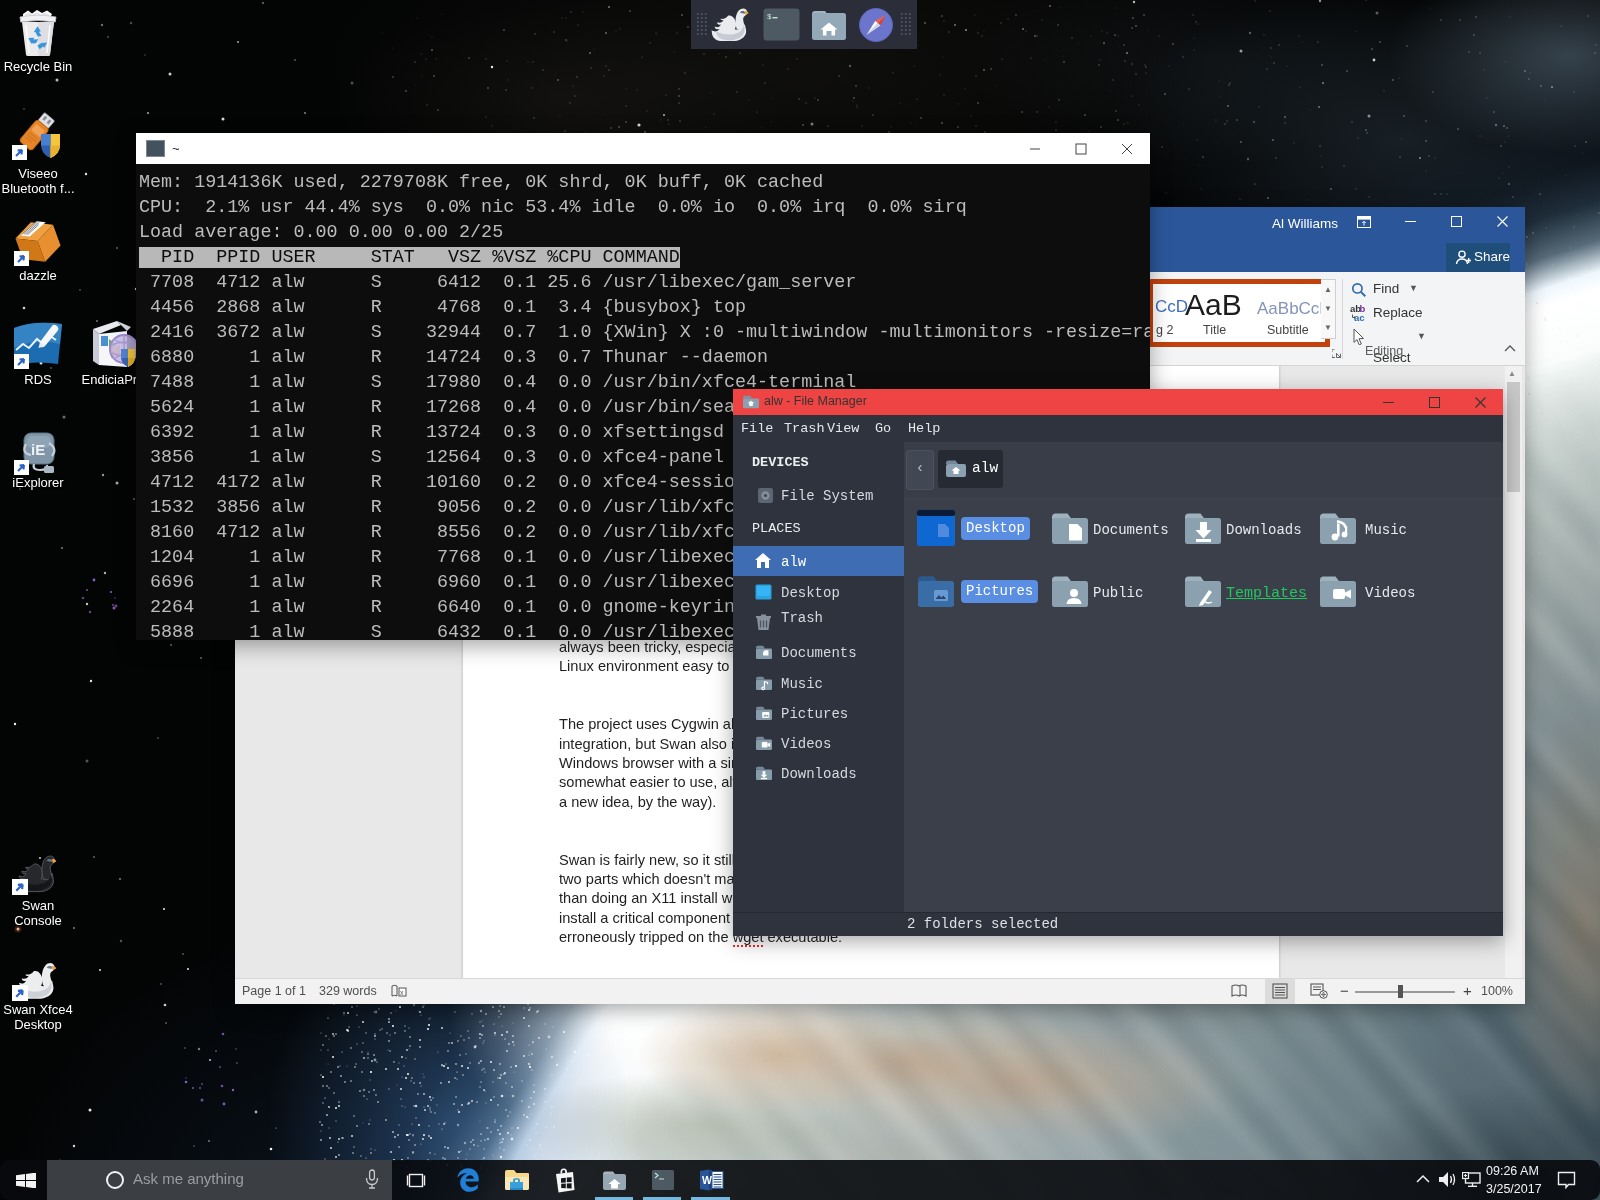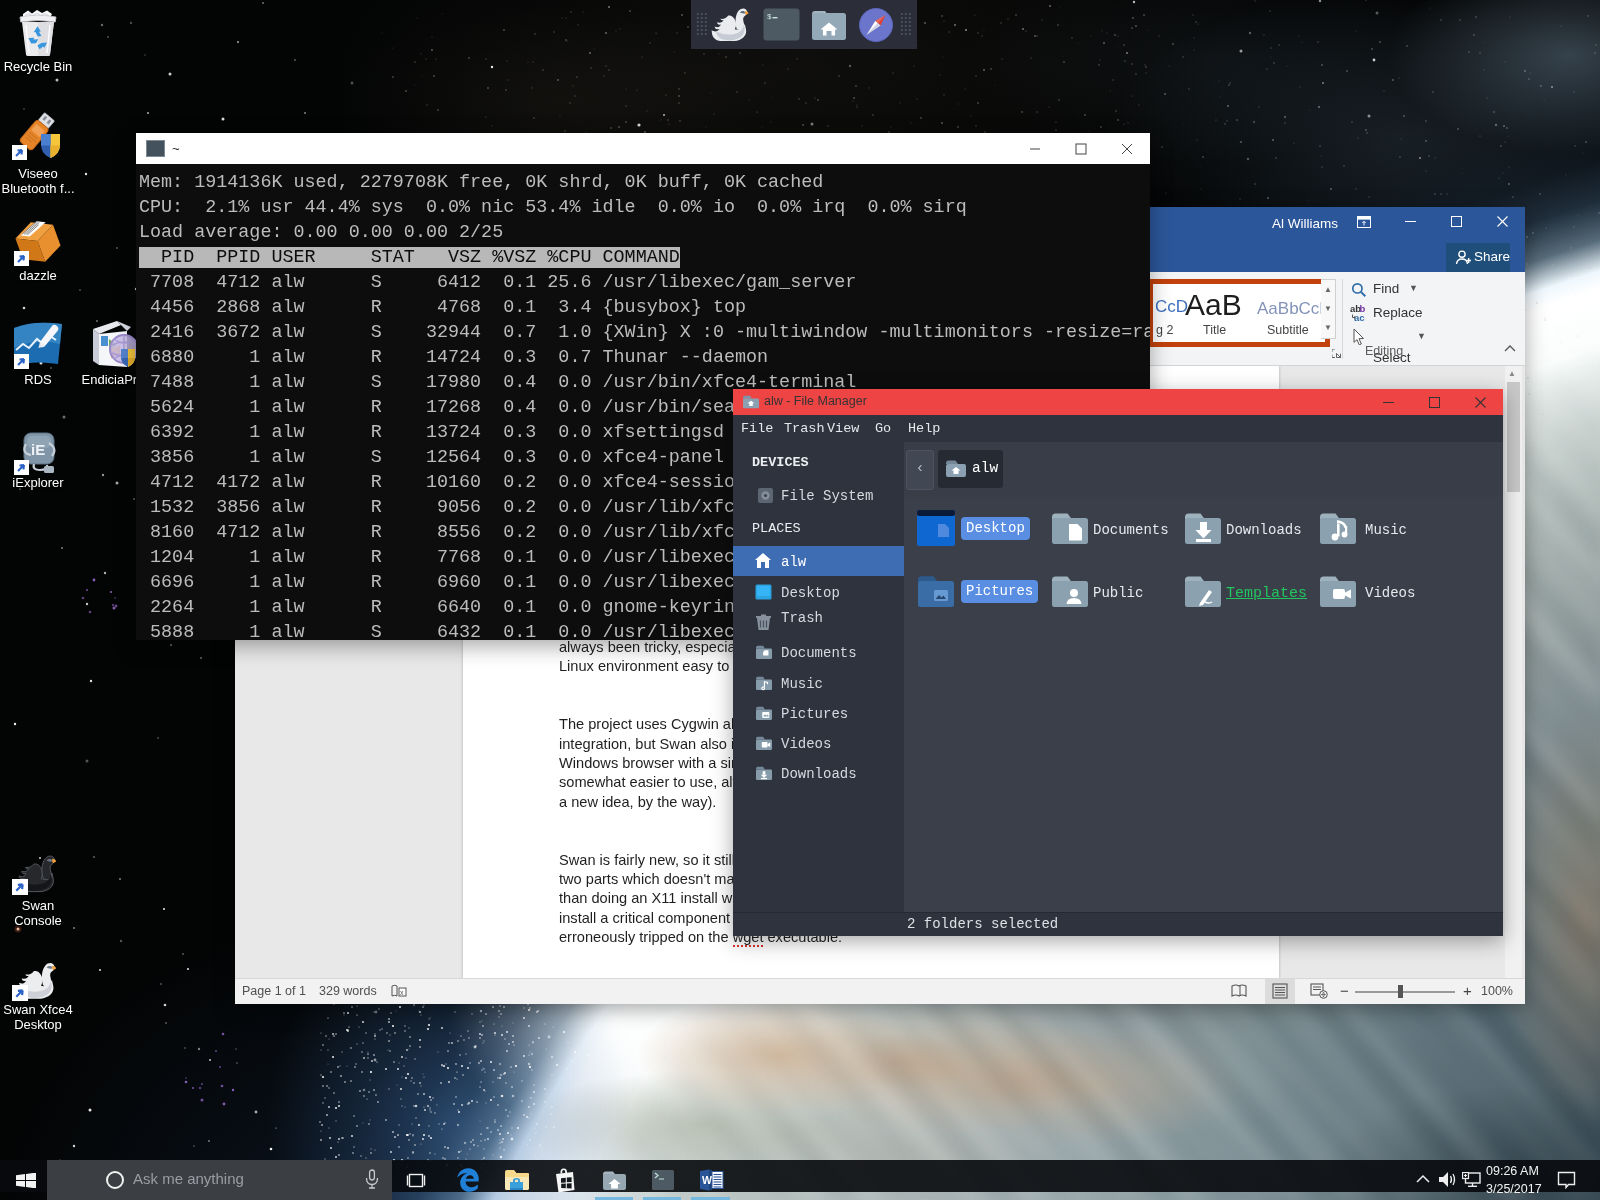--- a/index.html
+++ b/index.html
@@ -68,21 +68,21 @@
   
   #term{left:136px;top:133px;width:1014px;height:507px;box-shadow:0 6px 20px rgba(0,0,0,0.35);}
   #termbar{position:absolute;left:0;top:0;right:0;height:31px;background:#ffffff;}
   #termico{position:absolute;left:10px;top:7px;width:17px;height:15px;background:#44525e;border:1px solid #7d8a93;}
   #termtitle{position:absolute;left:36px;top:8px;font-size:13px;color:#222;}
   #termbody{position:absolute;left:0;top:31px;right:0;bottom:0;background:#0d0d0d;overflow:hidden;}
   #termbody pre{margin:0;padding:6px 0 0 3px;font-family:"Liberation Mono",monospace;
      font-size:18.4px;line-height:25px;color:#bcbcbc;letter-spacing:0px;}
   #termbody .hl{background:#b8b8b8;color:#0d0d0d;}
   
-  #taskbar{left:0;top:1160px;width:1600px;height:32px;background:rgba(8,10,13,0.90);}
+  #taskbar{left:0;top:1160px;width:1600px;height:40px;background:rgba(8,10,13,0.90);border-radius:9px;}
   #search{position:absolute;left:47px;top:0;width:345px;height:40px;background:#3b3e42;}
   #search .ring{position:absolute;left:59px;top:11px;width:14px;height:14px;border-radius:50%;
      border:2.5px solid #f2f2f2;}
   #search .hint{position:absolute;left:86px;top:10px;font-size:15px;color:#9a9ea3;}
   .tbicon{position:absolute;top:0;width:48px;height:40px;display:flex;align-items:center;justify-content:center;}
   .runline{position:absolute;top:37px;height:3px;background:#76b9e0;}
 </style>
 </head>
 <body>
   <div id="wall">

